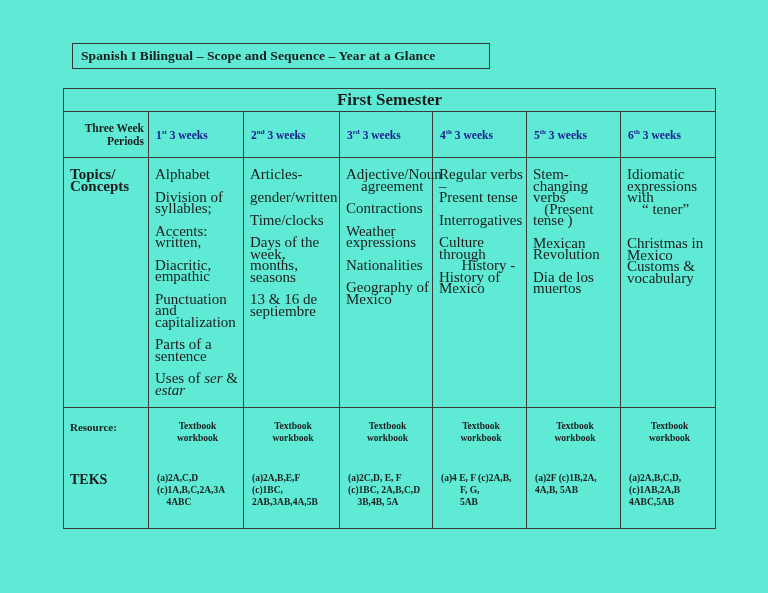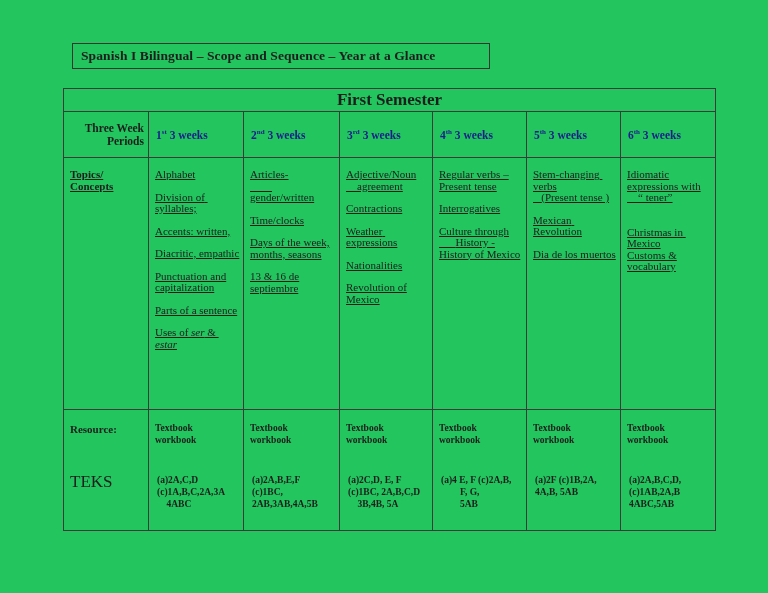--- a/index.html
+++ b/index.html
@@ -4,21 +4,21 @@
 <style>
   html, body { margin: 0; padding: 0; }
   body {
     width: 768px; height: 593px;
     background: #ffffff;
     font-family: "Liberation Serif", "DejaVu Serif", serif;
     color: #1d1d1d;
     position: relative;
     overflow: hidden;
   }
-  .page { position: absolute; inset: 0; background: #22c55e; }
+  .page { position: absolute; inset: 0; background: #5eead4; }
 
   
   .title-box {
     position: absolute; left: 72px; top: 43px;
     width: 408px; height: 24px;
     border: 1px solid #333333;
     display: flex; align-items: center;
     padding-left: 8px;
     font-weight: bold; font-size: 13.5px;
     letter-spacing: 0.1px;
@@ -41,34 +41,34 @@
   td.periods-label {
     font-weight: bold; font-size: 11.5px; line-height: 13px;
     white-space: pre-wrap; padding: 0 4px 0 6px; text-align: right;
   }
   td.week-cell {
     color: #1b1b8f; font-weight: bold; font-size: 11.5px;
     padding: 0 2px 0 7px; white-space: nowrap;
   }
   td.week-cell sup { font-size: 7px; line-height: 0; }
 
-  tr.topics-row td { height: 224px; vertical-align: top; font-size: 11px; line-height: 11.5px; padding: 11px 3px 16px 6px; text-decoration: underline; }
+  tr.topics-row td { height: 224px; vertical-align: top; font-size: 15px; line-height: 11.5px; padding: 11px 3px 0 6px; }
   td.topics-label {
     font-weight: bold; font-size: 11.5px; line-height: 13.5px;
     white-space: pre-wrap; padding-top: 27px; padding-left: 6px;
   }
   p.titem { margin: 0 0 11px 0; white-space: pre-wrap; }
   p.titem.xgap { margin-bottom: 23px; }
   .it { font-style: italic; }
 
   tr.bottom-row td { height: 108px; vertical-align: top; font-size: 9.5px; line-height: 12px; padding: 12px 3px 0 6px; }
   td.bottom-label { padding-left: 6px; }
   .resource-label { font-weight: bold; font-size: 11px; line-height: 14px; margin-bottom: 39px; }
-  .teks-label { font-weight: normal; font-size: 17px; line-height: 14px; }
-  .res-text { font-weight: bold; white-space: pre-wrap; margin: 0 0 28px 0; }
+  .teks-label { font-weight: bold; font-size: 14px; line-height: 14px; }
+  .res-text { font-weight: bold; white-space: pre-wrap; margin: 0 0 28px 0; text-align: center; }
   .teks-text { white-space: pre-wrap; margin: 0; padding-left: 2px; font-weight: bold; }
 </style>
 </head>
 <body>
 
 <div class="page">
 
   <div class="title-box">
     <span>Spanish I Bilingual – Scope and Sequence – Year at a Glance</span>
   </div>
@@ -121,21 +121,21 @@
 months, seasons</p>
         <p class="titem">13 &amp; 16 de
 septiembre</p>
       </td>
       <td>
         <p class="titem">Adjective/Noun
     agreement</p>
         <p class="titem">Contractions</p>
         <p class="titem">Weather expressions</p>
         <p class="titem">Nationalities</p>
-        <p class="titem">Revolution of
+        <p class="titem">Geography of
 Mexico</p>
       </td>
       <td>
         <p class="titem">Regular verbs –
 Present tense</p>
         <p class="titem">Interrogatives</p>
         <p class="titem">Culture through
       History -
 History of Mexico</p>
       </td>

